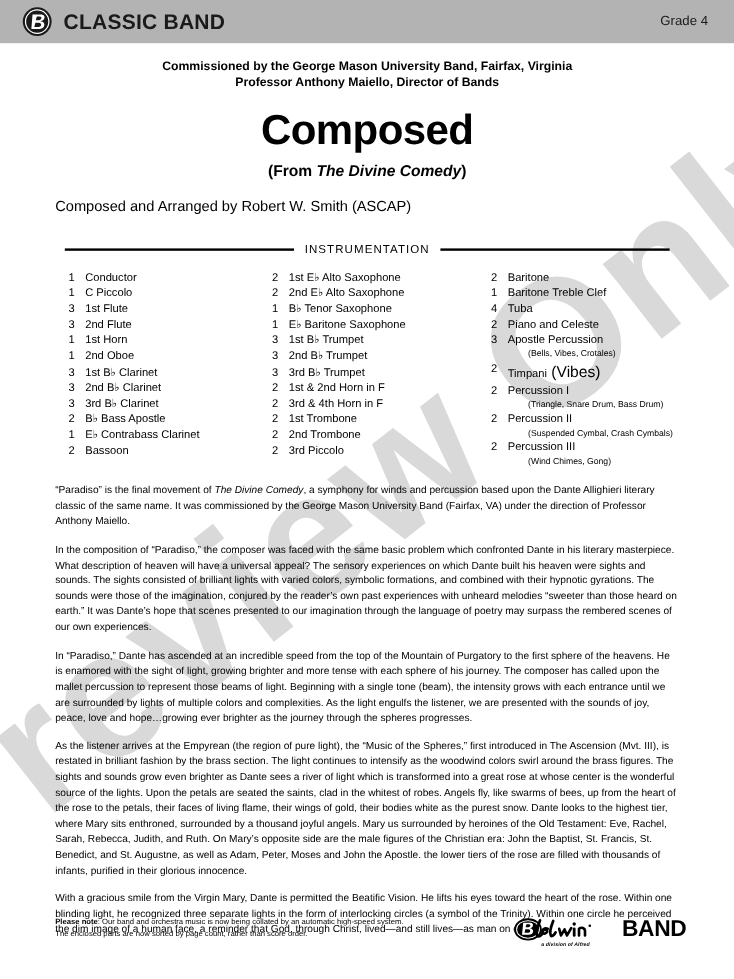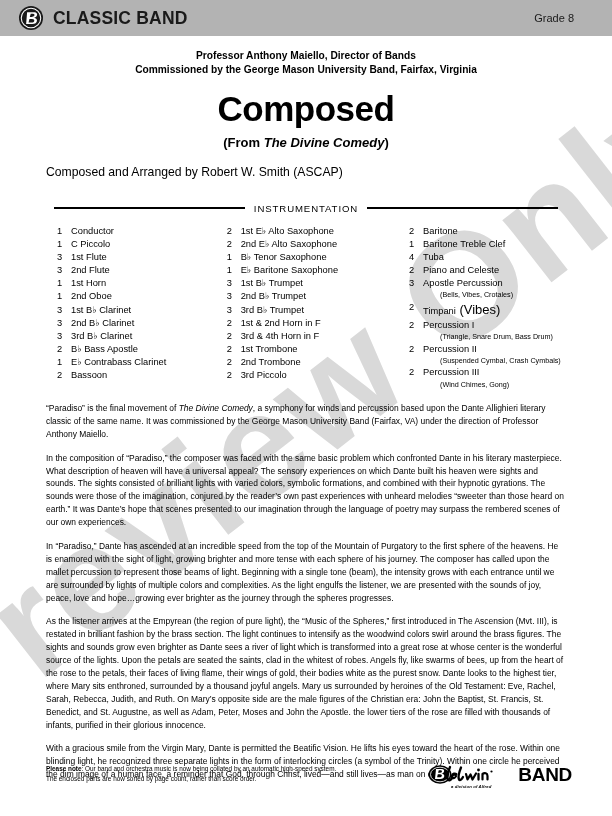--- a/index.html
+++ b/index.html
@@ -37,21 +37,21 @@
   }
 
   
   .topbar {
     position: relative;
     z-index: 3;
     height: 36px;
     background: #b3b3b3;
     display: flex;
     align-items: center;
-    padding: 0 38px 0 18px;
+    padding: 0 22px 0 18px;
     box-sizing: border-box;
   }
   .brand-left {
     display: flex;
     align-items: center;
     gap: 9px;
   }
   .brand-logo {
     width: 26px; height: 26px;
     display: block;
@@ -233,28 +233,28 @@
       <svg class="brand-logo" viewBox="0 0 40 40" aria-hidden="true">
         <circle cx="20" cy="20" r="18.5" fill="#1a1a1a"></circle>
         <circle cx="20" cy="20" r="15" fill="none" stroke="#ffffff" stroke-width="1.6"></circle>
         <path d="M14 11 L24.5 11 C29 11 30.5 14 28.8 16.8 C27.8 18.5 25.8 19.4 23.6 19.6 C26.6 19.8 29.2 20.9 29.2 24 C29.2 27.6 26 29.4 22 29.4 L12.5 29.4 Z" fill="#ffffff"></path>
         <path d="M19.5 13.6 L23 13.6 C25.4 13.6 25.9 15.3 25 16.7 C24.2 17.9 22.6 18.3 21 18.3 L18.2 18.3 Z" fill="#1a1a1a"></path>
         <path d="M17.6 21.5 L21.6 21.5 C24.4 21.5 25.4 23 25 24.6 C24.6 26.2 23 26.9 21 26.9 L16.3 26.9 Z" fill="#1a1a1a"></path>
       </svg>
     </span>
     <span class="brand-name">CLASSIC BAND</span>
   </div>
-  <span class="grade">Grade 8</span>
+  <span class="grade">Grade 4</span>
 </div>
 
 <div class="page">
 
   <div class="commission">
+    <div>Commissioned by the George Mason University Band, Fairfax, Virginia</div>
     <div>Professor Anthony Maiello, Director of Bands</div>
-    <div>Commissioned by the George Mason University Band, Fairfax, Virginia</div>
   </div>
 
   <div class="title">Composed</div>
 
   <div class="subtitle"><span>(From </span><i>The Divine Comedy</i><span>)</span></div>
 
   <div class="credits">Composed and Arranged by Robert W. Smith (ASCAP)</div>
 
   <div class="instr-head">
     <span class="rule"></span>

